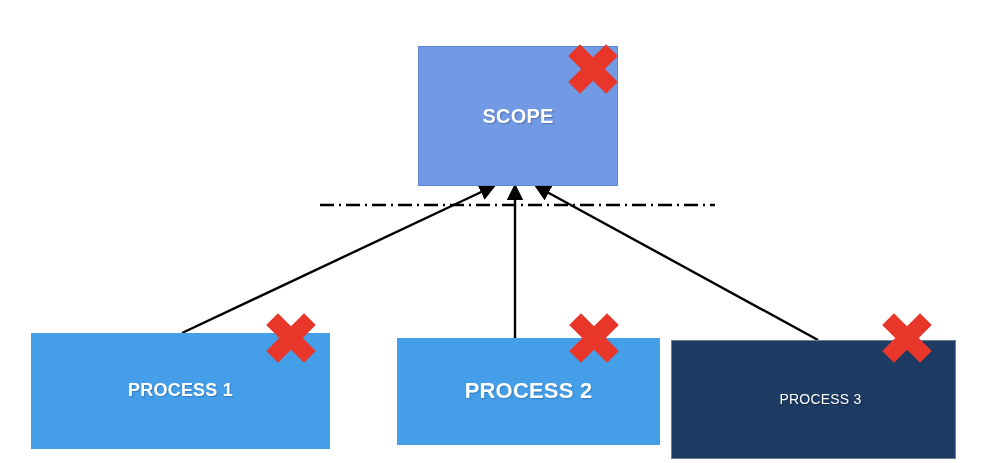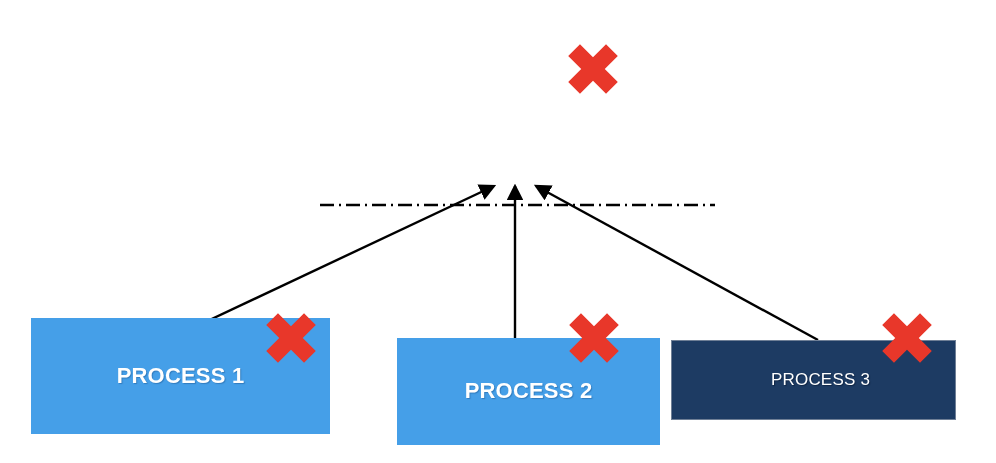--- a/index.html
+++ b/index.html
@@ -38,47 +38,47 @@
     width: 200px;
     height: 140px;
     background: #7199e4;
     border: 1px solid #5f86cf;
     font-size: 20px;
     font-weight: bold;
     text-shadow: 1px 1px 1px rgba(60,80,130,0.55);
   }
   #process-1-node {
     left: 31px;
-    top: 318px;
+    top: 333px;
     width: 299px;
     height: 116px;
     background: #459fe8;
-    font-size: 22px;
+    font-size: 18px;
     font-weight: bold;
     text-shadow: 1px 1px 1px rgba(30,90,150,0.5);
   }
   #process-2-node {
     left: 381px;
     top: 338px;
     width: 263px;
     height: 107px;
     background: #459fe8;
     font-size: 22px;
     font-weight: bold;
     text-shadow: 1px 1px 1px rgba(30,90,150,0.5);
     margin-left: 16px;
   }
   #process-3-node {
     left: 671px;
     top: 340px;
     width: 285px;
-    height: 80px;
+    height: 119px;
     background: #1d3b63;
     border: 1px solid #6f7f96;
-    font-size: 17px;
+    font-size: 14px;
     font-weight: normal;
     text-shadow: 1px 1px 1px rgba(10,25,50,0.6);
     padding-left: 14px;
   }
   #connector-layer {
     position: absolute;
     left: 0;
     top: 0;
     width: 996px;
     height: 463px;
@@ -103,20 +103,23 @@
 
     <line x1="182" y1="333" x2="494" y2="186" stroke="#000000" stroke-width="2.4" marker-end="url(#arrowhead)"></line>
 
     <line x1="515" y1="338" x2="515" y2="186" stroke="#000000" stroke-width="2.4" marker-end="url(#arrowhead)"></line>
 
     <line x1="818" y1="340" x2="536" y2="186" stroke="#000000" stroke-width="2.4" marker-end="url(#arrowhead)"></line>
 
     <line x1="320" y1="205" x2="715" y2="205" stroke="#000000" stroke-width="2.6" stroke-dasharray="14 5 2 5" stroke-linecap="butt"></line>
   </svg>
 
+  <div class="node" id="scope-node">
+    <span class="node-label">SCOPE</span>
+  </div>
 
   <div class="node" id="process-1-node">
     <span class="node-label">PROCESS 1</span>
   </div>
 
   <div class="node" id="process-2-node">
     <span class="node-label">PROCESS 2</span>
   </div>
 
   <div class="node" id="process-3-node">

